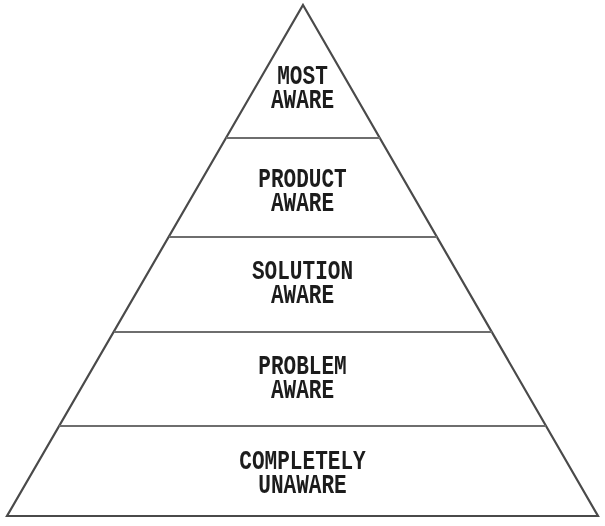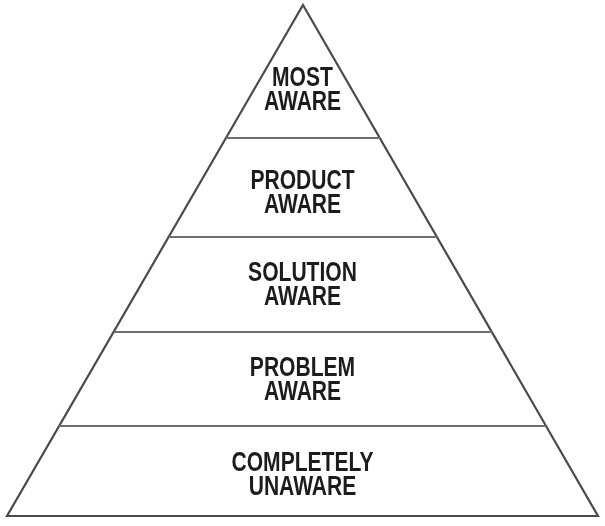--- a/index.html
+++ b/index.html
@@ -6,21 +6,21 @@
     margin: 0;
     padding: 0;
     background: #ffffff;
   }
   .canvas {
     position: relative;
     width: 605px;
     height: 526px;
     background: #ffffff;
     overflow: hidden;
-    font-family: Liberation Sans, sans-serif;
+    font-family: Liberation Mono, monospace;
   }
   .pyramid-svg {
     position: absolute;
     top: 0;
     left: 0;
     width: 605px;
     height: 526px;
     display: block;
   }
   .pyramid-outline {

